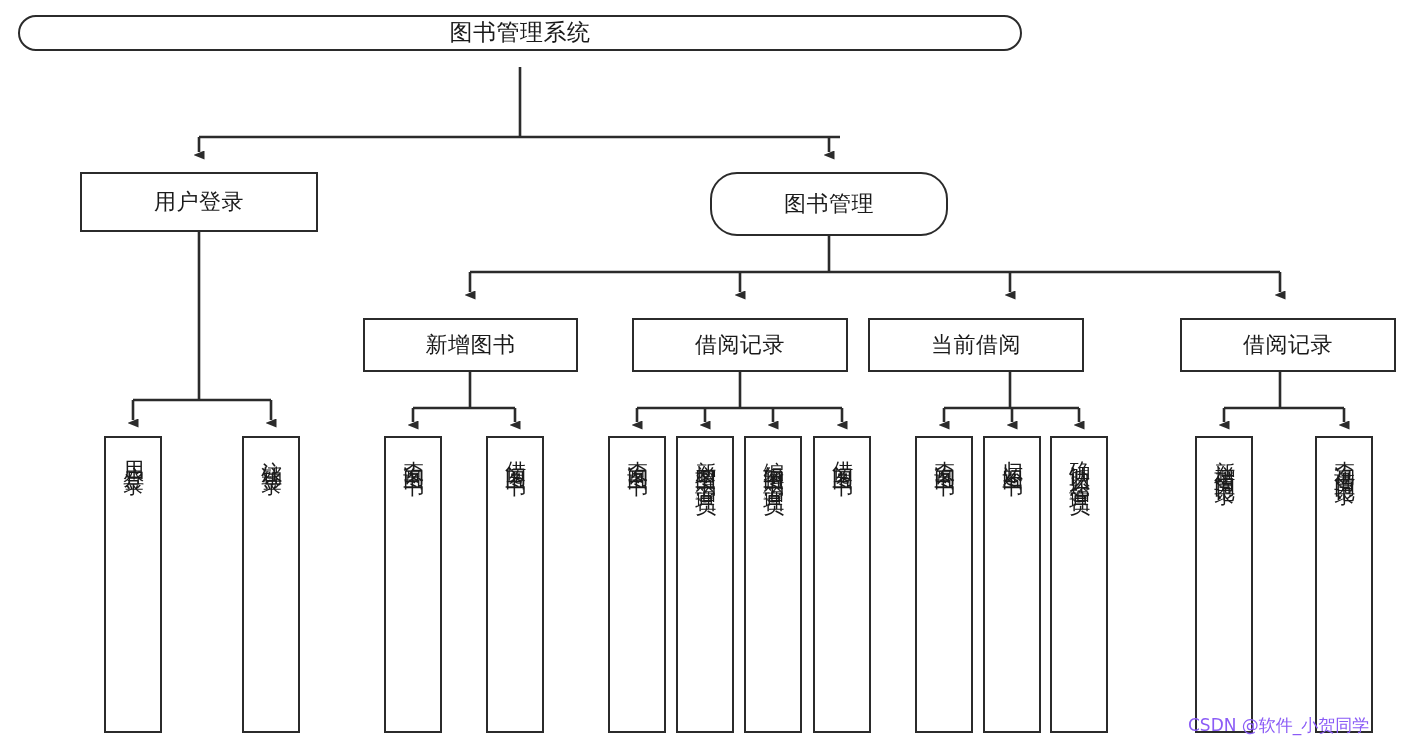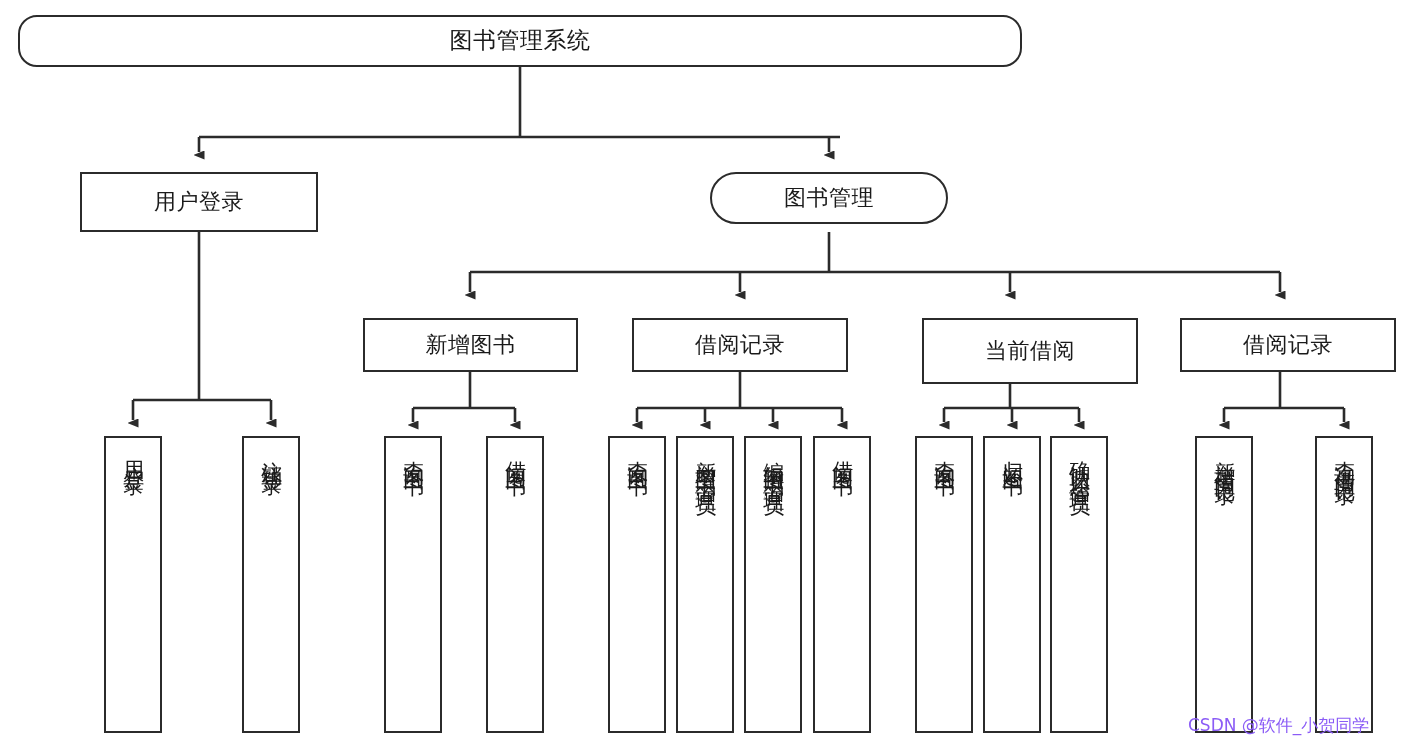--- a/index.html
+++ b/index.html
@@ -118,38 +118,38 @@
       <path d="M1012,408 L1012,422" marker-end="url(#arrow)"></path>
       <path d="M1079,408 L1079,422" marker-end="url(#arrow)"></path>
 
       <path d="M1280,372 L1280,408"></path>
       <path d="M1224,408 L1344,408"></path>
       <path d="M1224,408 L1224,422" marker-end="url(#arrow)"></path>
       <path d="M1344,408 L1344,422" marker-end="url(#arrow)"></path>
     </g>
   </svg>
 
-  <div class="node horizontal root" style="left:18px; top:15px; width:1004px; height:52px;border-radius:19px;">
+  <div class="node horizontal root" style="left:18px; top:15px; width:1004px; height:36px;border-radius:19px;">
     <span class="node-label">图书管理系统</span>
   </div>
 
   <div class="node horizontal" style="left:80px; top:172px; width:238px; height:60px;">
     <span class="node-label">用户登录</span>
   </div>
-  <div class="node horizontal" style="left:710px; top:172px; width:238px; height:52px;border-radius:27px;">
+  <div class="node horizontal" style="left:710px; top:172px; width:238px; height:64px;border-radius:27px;">
     <span class="node-label">图书管理</span>
   </div>
 
   <div class="node horizontal" style="left:363px; top:318px; width:215px; height:54px;">
     <span class="node-label">新增图书</span>
   </div>
   <div class="node horizontal" style="left:632px; top:318px; width:216px; height:54px;">
     <span class="node-label">借阅记录</span>
   </div>
-  <div class="node horizontal" style="left:922px; top:318px; width:216px; height:66px;">
+  <div class="node horizontal" style="left:868px; top:318px; width:216px; height:54px;">
     <span class="node-label">当前借阅</span>
   </div>
   <div class="node horizontal" style="left:1180px; top:318px; width:216px; height:54px;">
     <span class="node-label">借阅记录</span>
   </div>
 
   <div class="node vertical" style="left:104px; top:436px; width:58px; height:297px;">
     <span class="node-label">用户登录</span>
   </div>
   <div class="node vertical" style="left:242px; top:436px; width:58px; height:297px;">

